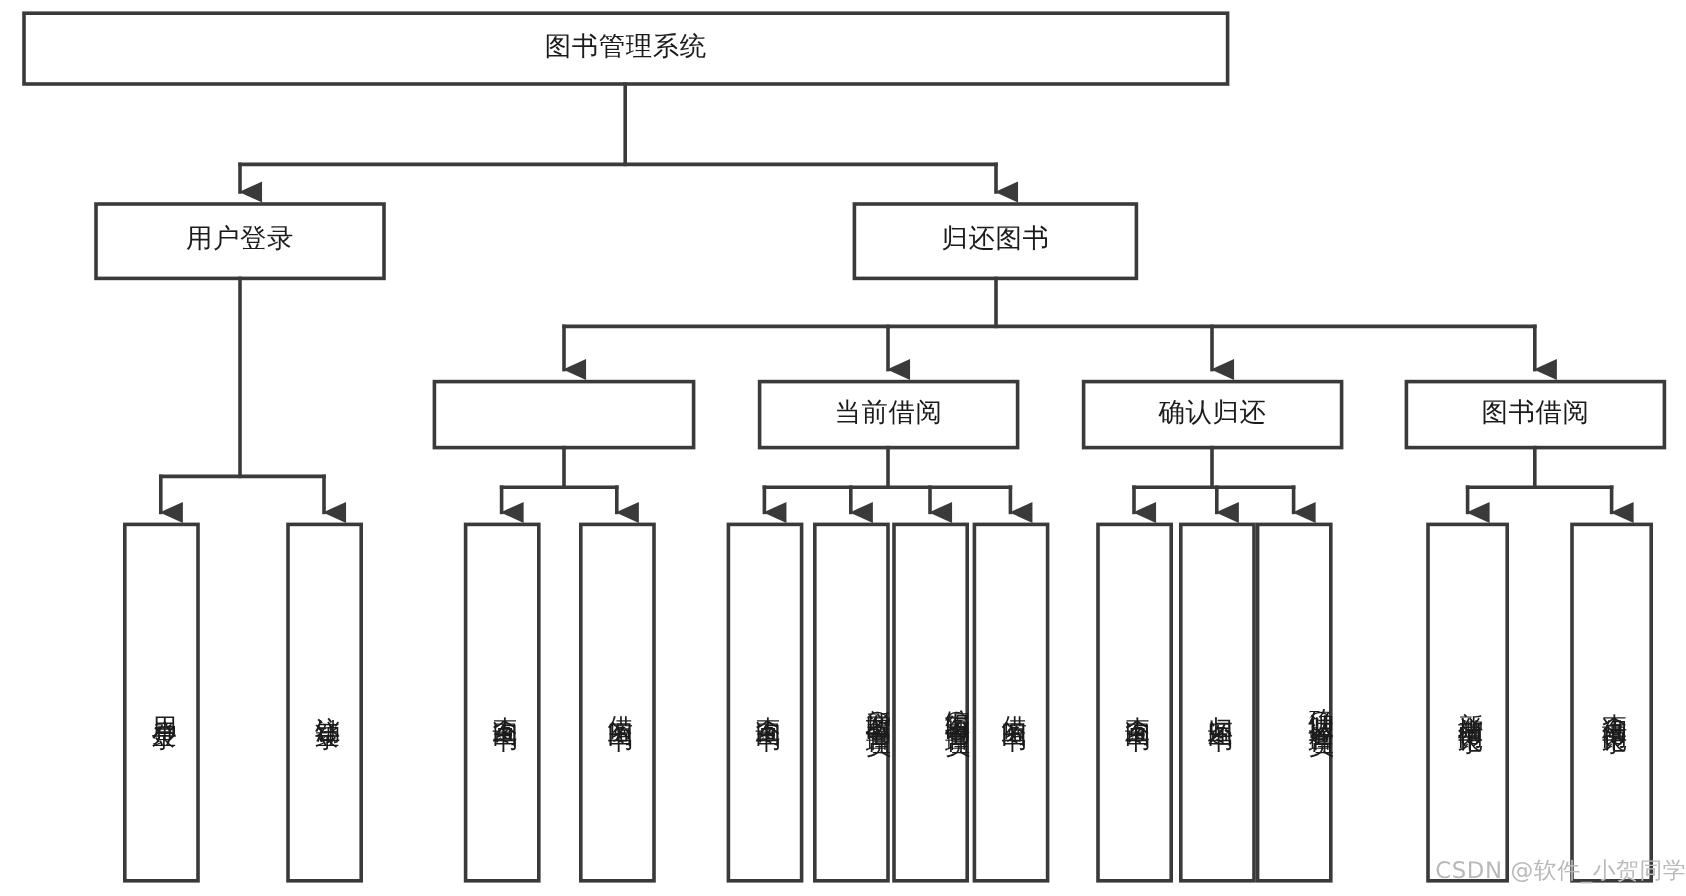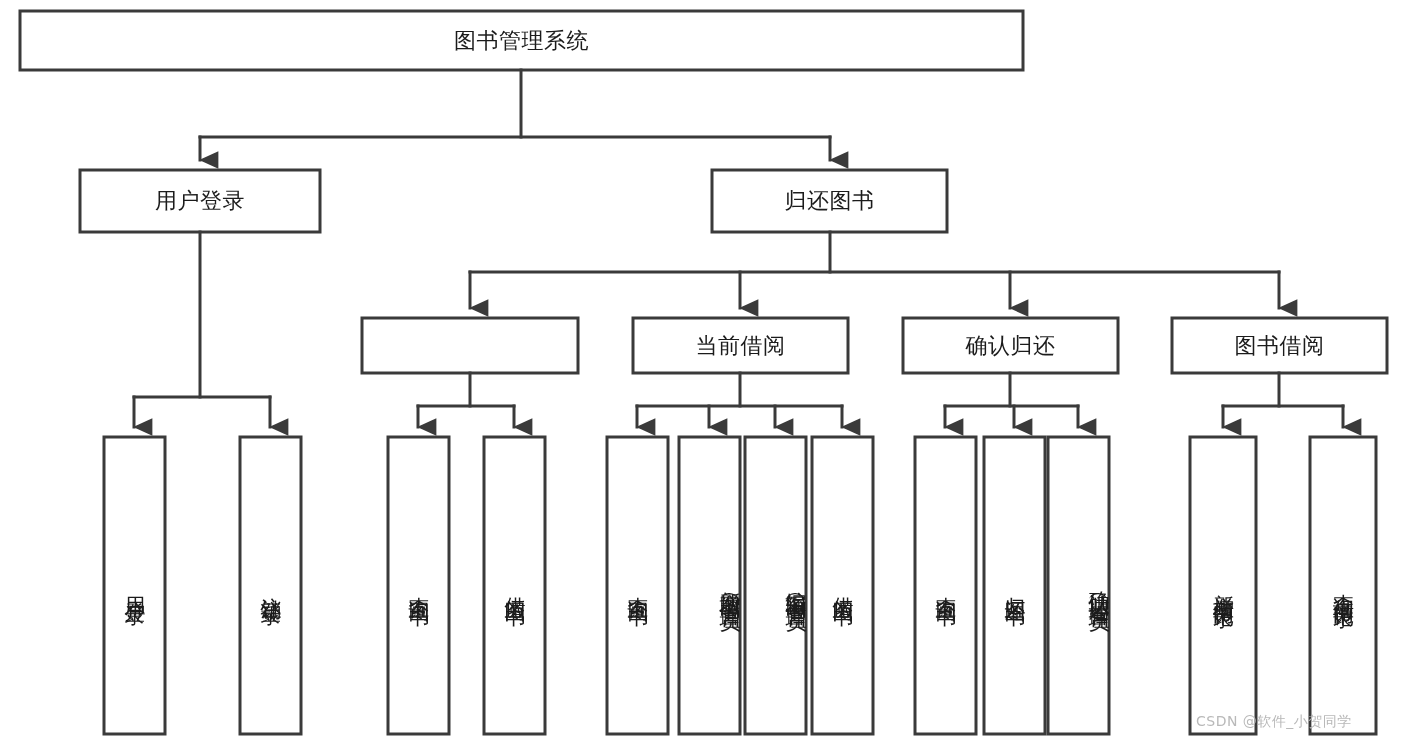--- a/index.html
+++ b/index.html
@@ -42,20 +42,21 @@
   }
   .node-label {
     position: absolute;
     display: flex;
     align-items: center;
     justify-content: center;
     box-sizing: border-box;
     color: #1b1b1b;
     pointer-events: none;
     text-align: center;
+    font-family: Liberation Mono, monospace;
   }
   .node-label.horizontal {
     font-size: 22px;
     line-height: 1.25;
     letter-spacing: 0.5px;
   }
   .node-label.vertical {
     writing-mode: vertical-rl;
     text-orientation: upright;
     font-size: 21px;
@@ -64,21 +65,21 @@
     justify-content: center;
     align-items: center;
   }
   .node-label.vertical.top-aligned {
     align-items: flex-start;
     padding-top: 4px;
   }
   .watermark {
     position: absolute;
     color: #b9b9b9;
-    font-size: 14px;
+    font-size: 19px;
     letter-spacing: 0.5px;
     white-space: nowrap;
     user-select: none;
   }
 </style>
 </head>
 <body>
 
 <div id="diagram-root">
 

